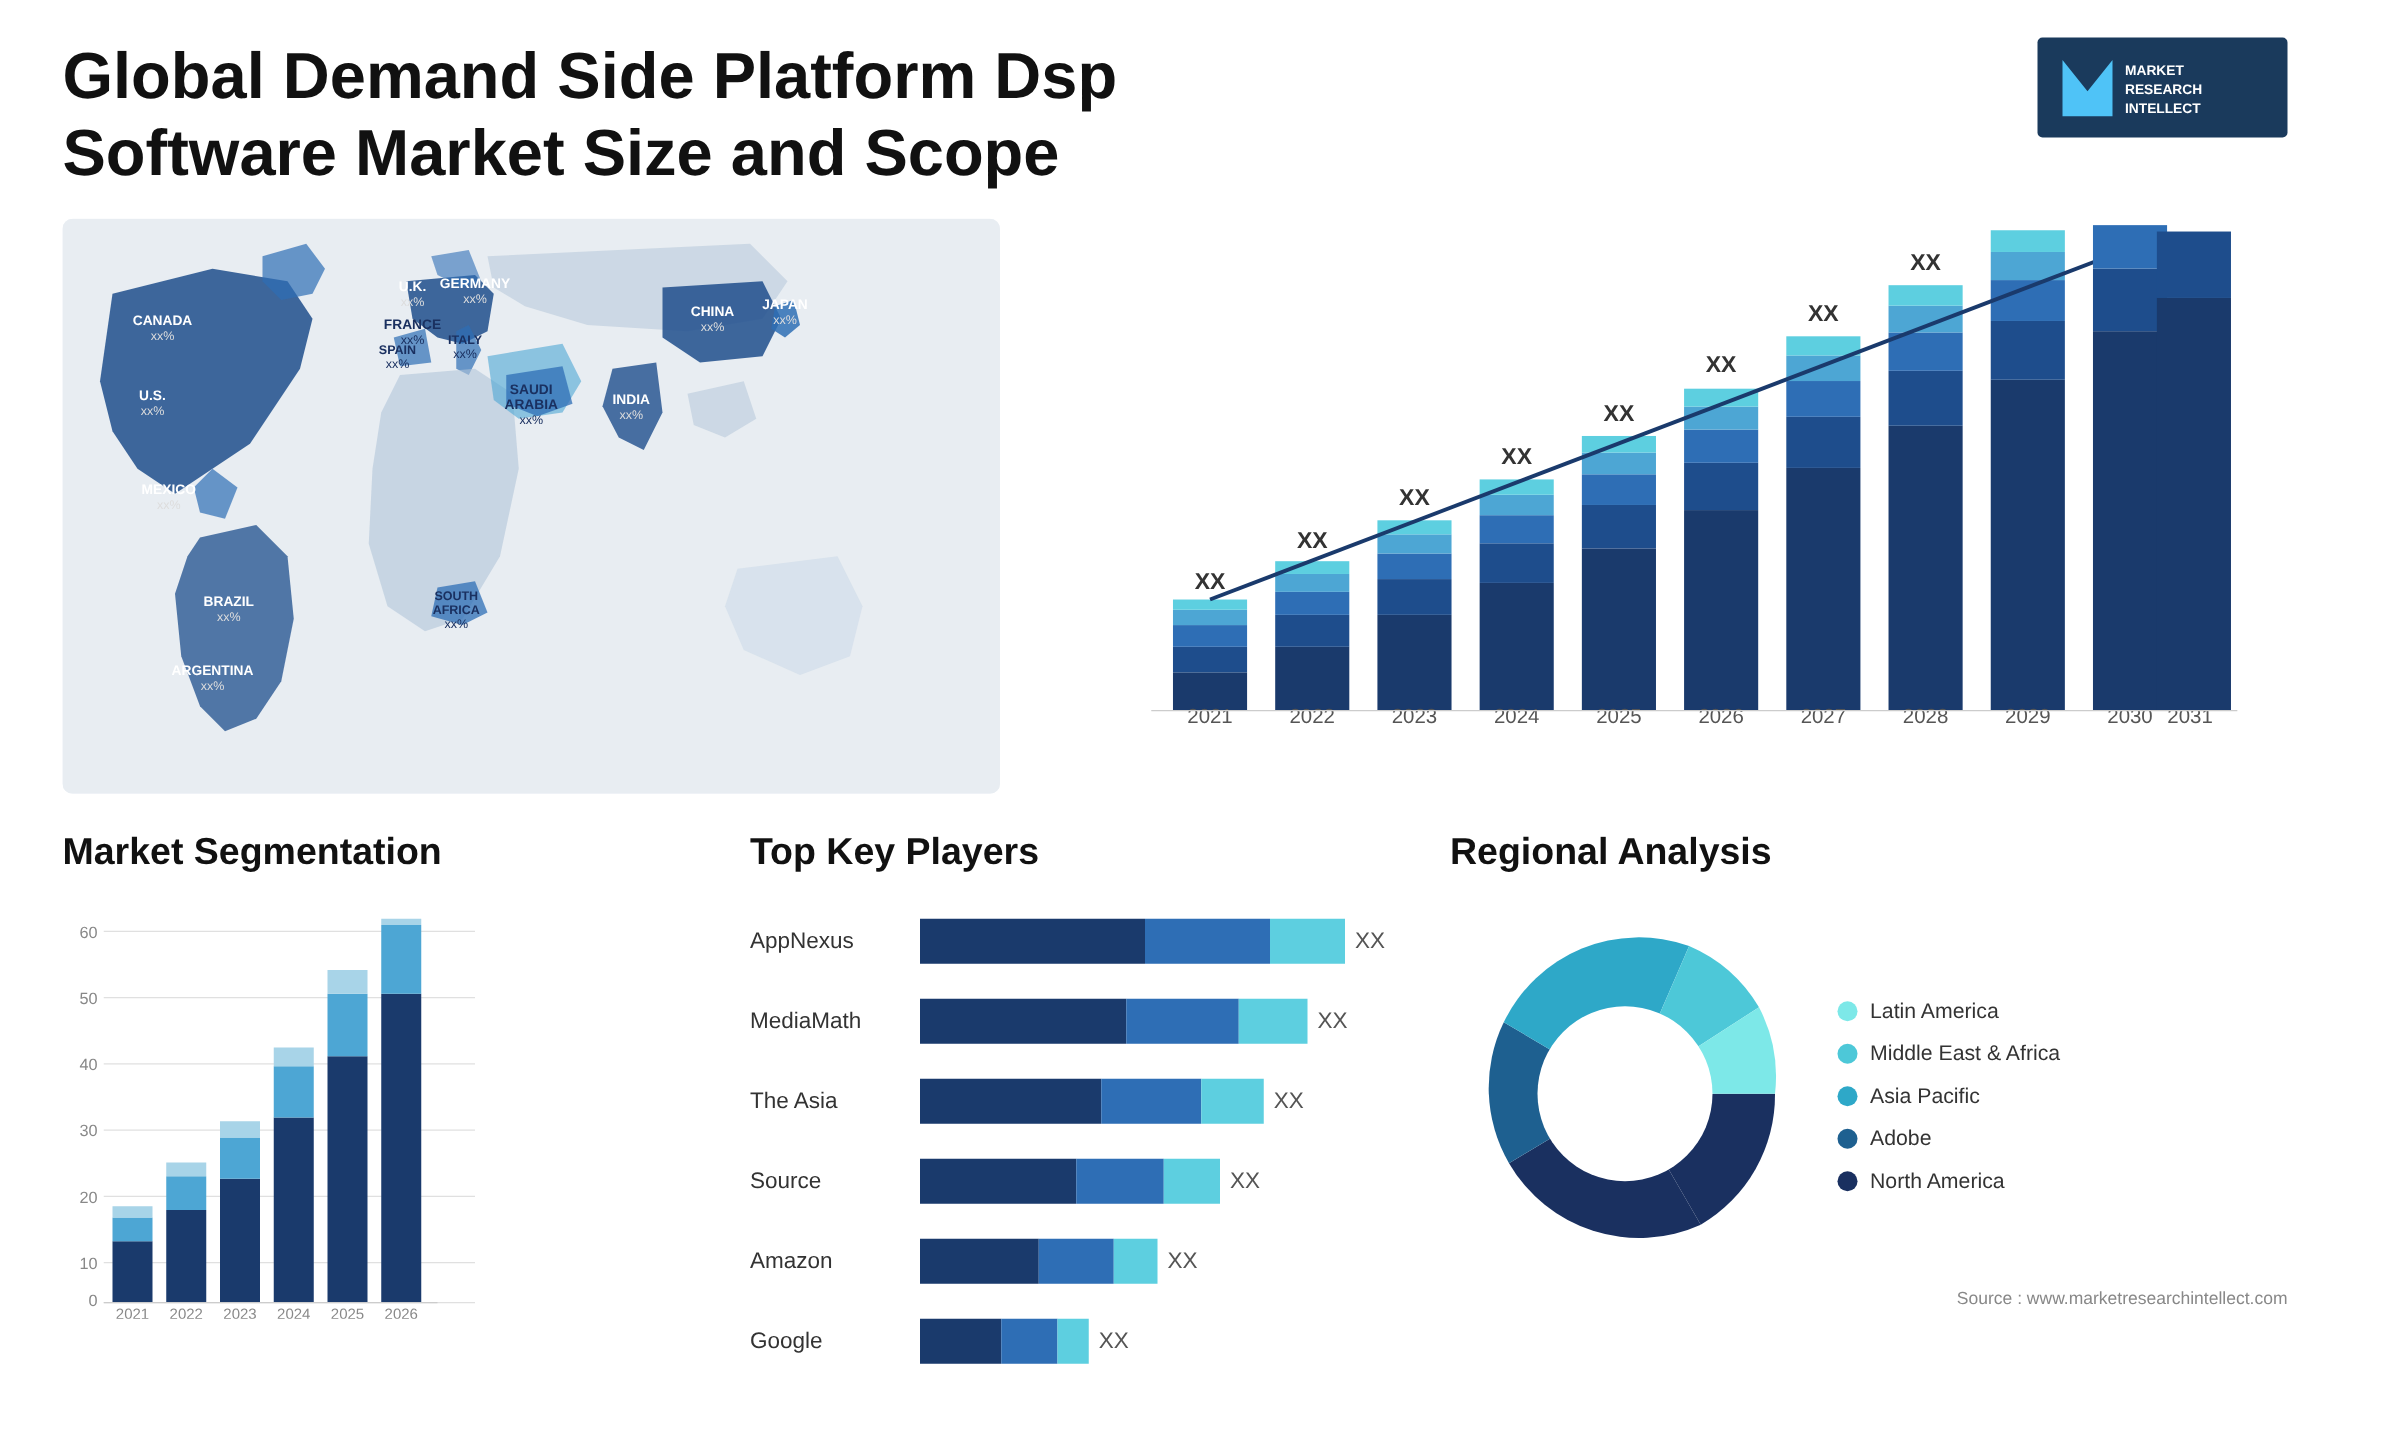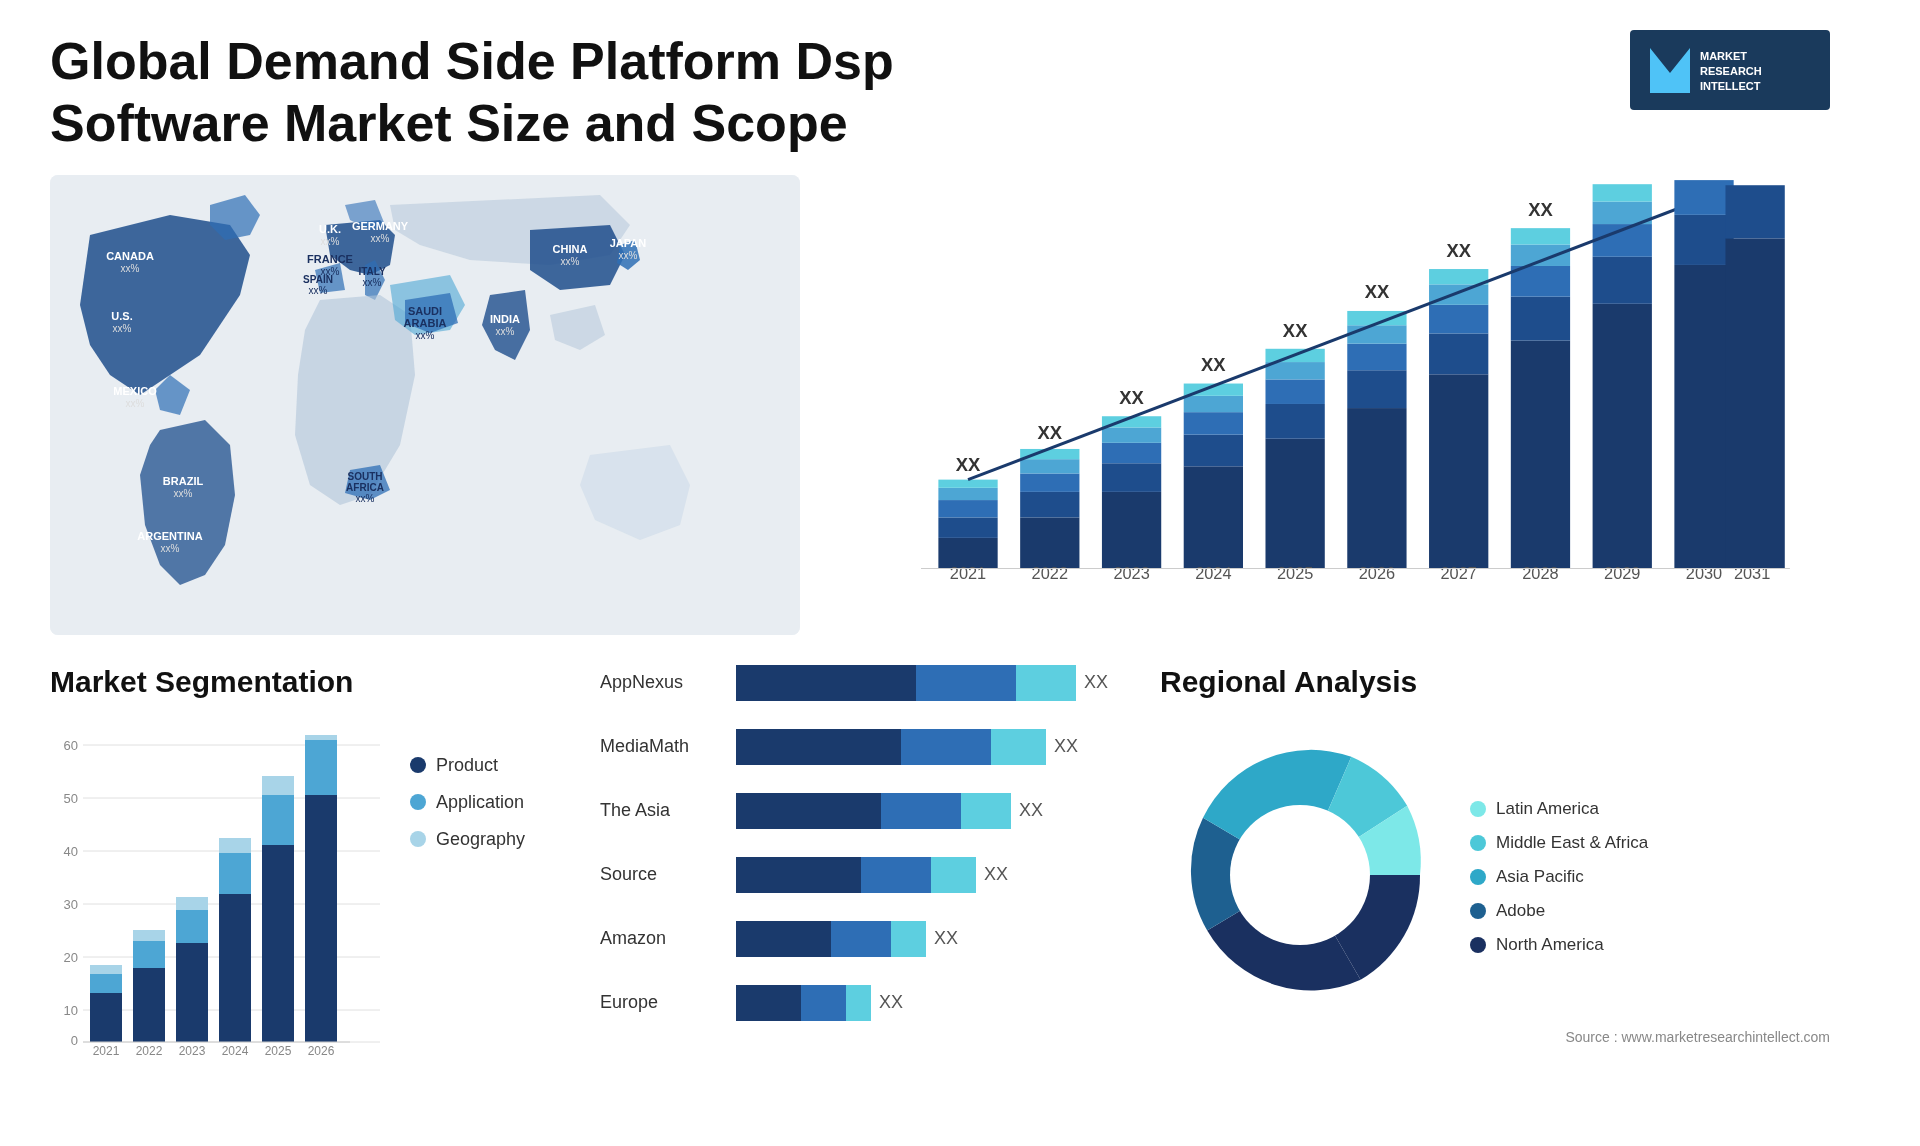--- a/index.html
+++ b/index.html
@@ -479,38 +479,25 @@
             <text x="228" y="320" font-size="12" fill="#888" font-family="Arial" text-anchor="middle">2025</text>
 
             <rect x="255" y="60" width="32" height="247" fill="#1a3a6c"></rect>
             <rect x="255" y="5" width="32" height="55" fill="#4da6d4"></rect>
             <rect x="255" y="-10" width="32" height="15" fill="#a8d4e8"></rect>
             <text x="271" y="320" font-size="12" fill="#888" font-family="Arial" text-anchor="middle">2026</text>
 
             <line x1="33" y1="307" x2="300" y2="307" stroke="#ccc" stroke-width="1"></line>
           </svg>
         </div>
-        <div class="seg-legend">
-          <div class="legend-item">
-            <div class="legend-dot" style="background:#1a3a6c;"></div>
-            <span>Product</span>
-          </div>
-          <div class="legend-item">
-            <div class="legend-dot" style="background:#4da6d4;"></div>
-            <span>Application</span>
-          </div>
-          <div class="legend-item">
-            <div class="legend-dot" style="background:#a8d4e8;"></div>
-            <span>Geography</span>
-          </div>
-        </div>
       </div>
     </div>
 
     <div class="key-players-section">
+      <h2 class="section-title">Top Key Players</h2>
       <div class="players-list">
 
         <div class="player-row">
           <span class="player-name">AppNexus</span>
           <div class="player-bar-area">
             <div class="player-bar">
               <div style="width:180px;height:36px;background:#1a3a6c;"></div>
               <div style="width:100px;height:36px;background:#2e6eb5;"></div>
               <div style="width:60px;height:36px;background:#5dcfe0;"></div>
             </div>
@@ -560,21 +547,21 @@
             <div class="player-bar">
               <div style="width:95px;height:36px;background:#1a3a6c;"></div>
               <div style="width:60px;height:36px;background:#2e6eb5;"></div>
               <div style="width:35px;height:36px;background:#5dcfe0;"></div>
             </div>
             <span class="player-xx">XX</span>
           </div>
         </div>
 
         <div class="player-row">
-          <span class="player-name">Europe</span>
+          <span class="player-name">Google</span>
           <div class="player-bar-area">
             <div class="player-bar">
               <div style="width:65px;height:36px;background:#1a3a6c;"></div>
               <div style="width:45px;height:36px;background:#2e6eb5;"></div>
               <div style="width:25px;height:36px;background:#5dcfe0;"></div>
             </div>
             <span class="player-xx">XX</span>
           </div>
         </div>
       </div>

